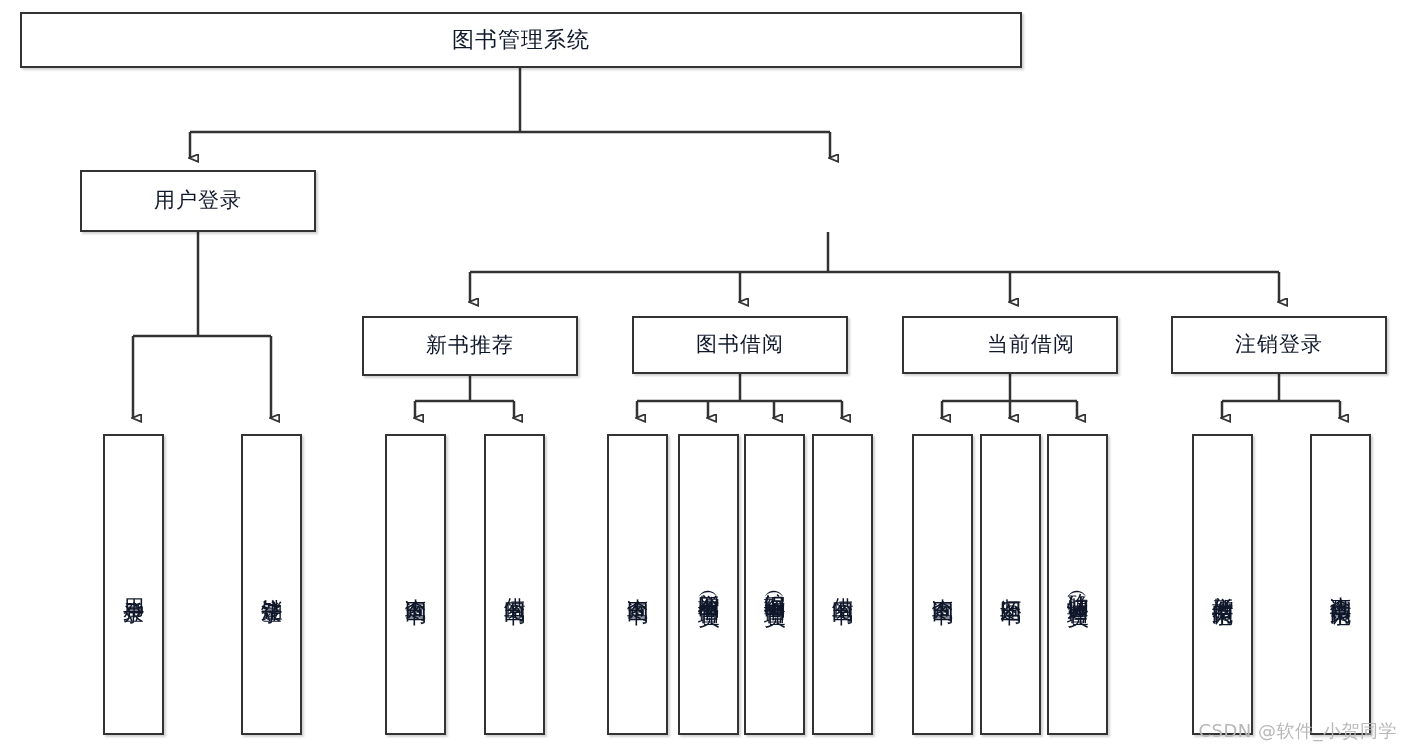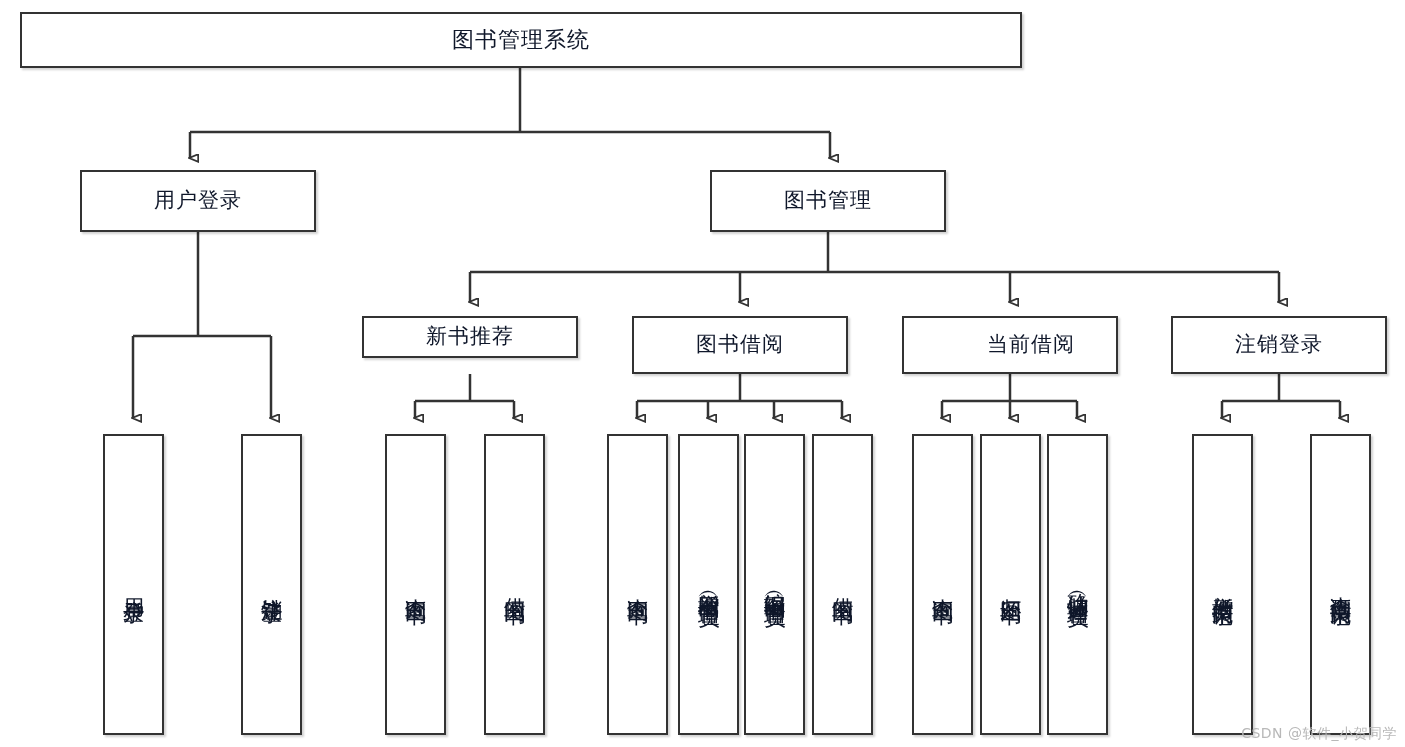--- a/index.html
+++ b/index.html
@@ -65,21 +65,21 @@
   #wires path, #wires line {
     stroke: #333333;
     stroke-width: 2.5;
     fill: none;
   }
   
   #watermark {
     position: absolute;
     right: 8px;
     bottom: 4px;
-    font-size: 14px;
+    font-size: 18px;
     color: #b8b8b8;
     letter-spacing: 0.5px;
     white-space: nowrap;
     font-family: "DejaVu Sans", "Liberation Sans", sans-serif;
   }
 </style>
 </head>
 <body>
 
 <div id="canvas">
@@ -133,25 +133,22 @@
   </svg>
 
   <div class="node h root" style="left:20px; top:12px; width:1002px; height:56px;">
     <span>图书管理系统</span>
   </div>
 
   <div class="node h" style="left:80px; top:170px; width:236px; height:62px;">
     <span>用户登录</span>
   </div>
 
-  <div class="node h" style="left:710px; top:170px; width:236px; height:62px;">
-    <span>图书管理</span>
-  </div>
-
-  <div class="node h" style="left:362px; top:316px; width:216px; height:42px;">
+
+  <div class="node h" style="left:362px; top:316px; width:216px; height:60px;">
     <span>新书推荐</span>
   </div>
 
   <div class="node h" style="left:632px; top:316px; width:216px; height:58px;">
     <span>图书借阅</span>
   </div>
 
   <div class="node h" style="left:902px; top:316px; width:216px; height:58px;padding-left:42px;">
     <span>当前借阅</span>
   </div>

